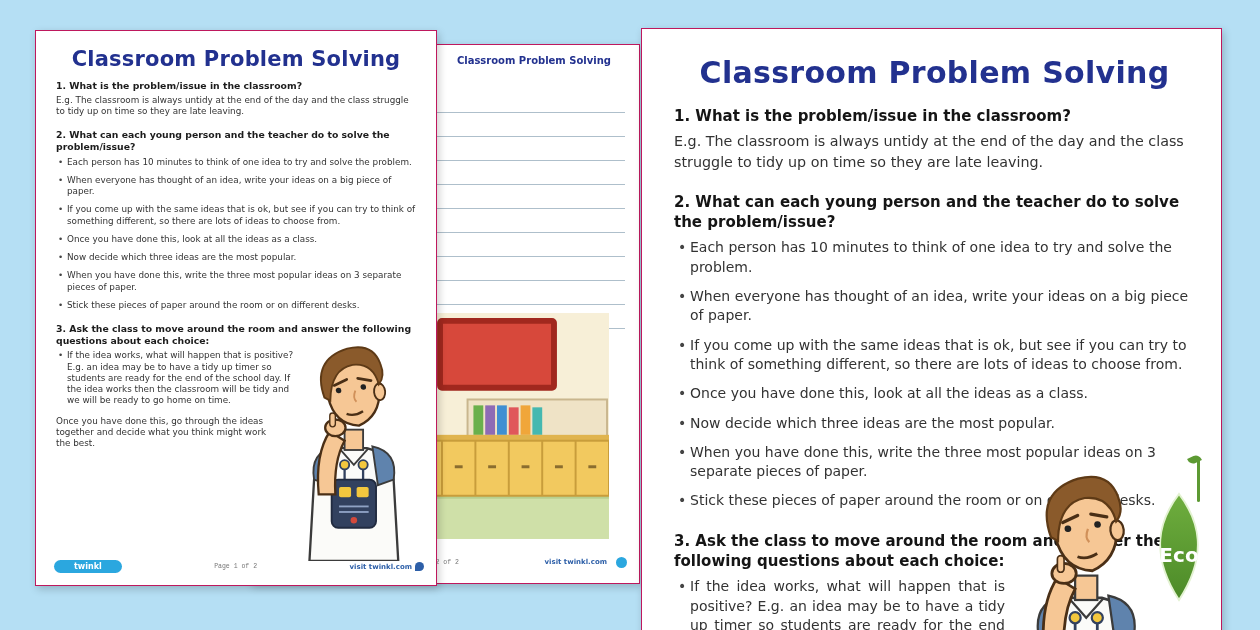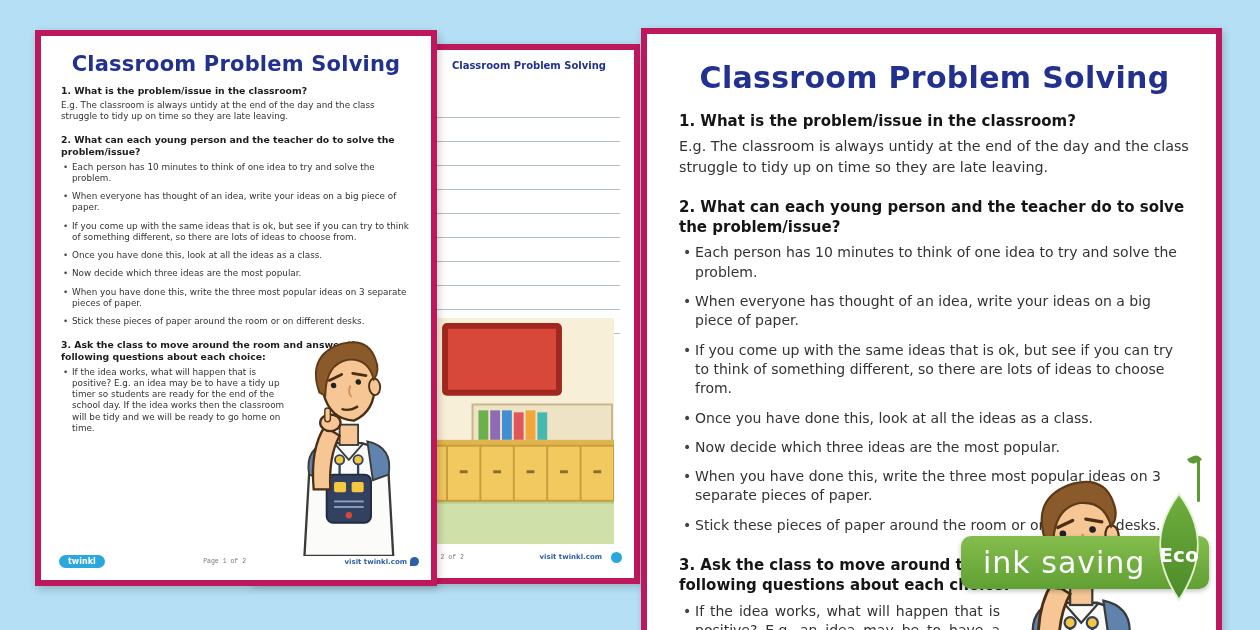--- a/index.html
+++ b/index.html
@@ -12,21 +12,21 @@
   }
   :root{
     --ink-blue:#22318f;
     --footer-blue:#2d5fa8;
   }
   .stage{ position:absolute; inset:0; }
 
   .page{
     position:absolute;
     background:#fff;
-    border:6px solid #be185d;
+    border:1px solid #be185d;
     box-shadow:2px 3px 8px rgba(0,0,0,.20);
   }
 
   
   .page2{ left:250px; top:44px; width:390px; height:540px; z-index:1; }
   .p2-header{ position:absolute; top:10px; right:28px; font-size:10px; font-weight:bold; color:var(--ink-blue); }
   .p2-lines{
     position:absolute; top:44px; left:28px; right:14px; height:240px;
     background:repeating-linear-gradient(to bottom, transparent 0 23px, #aebfcb 23px 24px);
   }
@@ -46,21 +46,21 @@
   .p1-ul li{ position:relative; padding-left:11px; margin-bottom:7px; }
   .p1-ul li::before{ content:"•"; position:absolute; left:2px; top:0; color:#444; }
   .p1-ul.narrow{ padding-right:118px; }
   .closing{ width:212px; margin-top:9px; margin-bottom:8px; }
   .p1-boy{ position:absolute; right:10px; bottom:24px; width:148px; height:222px; }
 
   .page-footer{ position:absolute; bottom:12px; left:18px; right:12px; display:flex; align-items:center; justify-content:space-between; }
   .pg-label{ font-size:6.5px; color:#777;font-family:Liberation Mono, monospace; }
   .visit{ font-size:7px; font-weight:bold; color:var(--footer-blue); }
   .visit-wrap{ display:flex; align-items:center; }
-  .tw-pill{ background:#2ba7df; color:#fff; font-size:8px; font-weight:bold; padding:2px 9px; border-radius:9px; }
+  .tw-pill{ background:#2ba7df; color:#fff; font-size:8px; font-weight:bold; padding:2px 20px; border-radius:9px; }
   .tw-mark{ display:inline-block; width:9px; height:9px; background:var(--footer-blue); border-radius:50% 50% 50% 0; margin-left:3px; }
 
   
   .pageL{ left:641px; top:28px; width:581px; height:920px; z-index:2; padding:26px 26px 0 32px; }
   .pL-title{ font-size:30px; font-weight:bold; color:var(--ink-blue); text-align:center; margin-bottom:16px; letter-spacing:.3px; }
   .pL-h{ font-size:15px; font-weight:bold; color:#151515; margin-bottom:5px; line-height:1.35; }
   .pL-body{ font-size:14.3px; line-height:1.42; margin-bottom:14px; }
   .pL-ul{ list-style:none; font-size:14px; line-height:1.38; margin:6px 0 4px; }
   .pL-ul li{ position:relative; padding-left:16px; margin-bottom:10px; }
   .pL-ul li::before{ content:"•"; position:absolute; left:4px; top:0; color:#444; }
@@ -198,20 +198,21 @@
       <li>Now decide which three ideas are the most popular.</li>
       <li>When you have done this, write the three most popular ideas on 3 separate pieces of paper.</li>
       <li>Stick these pieces of paper around the room or on different desks.</li>
     </ul>
 
     <h2 class="p1-h sp">3. Ask the class to move around the room and answer the following questions about each choice:</h2>
     <ul class="p1-ul narrow">
       <li>If the idea works, what will happen that is positive? E.g. an idea may be to have a tidy up timer so students are ready for the end of the school day. If the idea works then the classroom will be tidy and we will be ready to go home on time.</li>
     </ul>
 
+    <p class="p1-body closing">Once you have done this, go through the ideas together and decide what you think might work the best.</p>
 
     <svg class="p1-boy" viewBox="0 0 160 240">
         <use href="#boyart"></use>
       </svg>
 
     <div class="page-footer">
       <span class="tw-pill">twinkl</span>
       <span class="pg-label">Page 1 of 2</span>
       <span class="visit-wrap">
         <span class="visit">visit twinkl.com</span>
@@ -242,21 +243,18 @@
       <li>If the idea works, what will happen that is positive? E.g. an idea may be to have a tidy up timer so students are ready for the end of the school day. If the idea works then the classroom will be tidy and we will be ready to go home on time.</li>
 
     </ul>
 
     <svg class="pL-boy" viewBox="0 0 160 240">
         <use href="#boyart"></use>
       </svg>
   </section>
 
   <div class="stem"></div>
-  <div class="banner">
-    <span class="banner-label">ink saving</span>
-  </div>
   <svg class="leaf" viewBox="0 0 64 112">
     <path d="M32 2 C52 28 62 62 32 108 C2 62 12 28 32 2 Z" fill="url(#leafgrad)" stroke="#e3f2d2" stroke-width="2"></path>
     <text x="32" y="70" text-anchor="middle" font-size="20" font-weight="bold" fill="#ffffff" font-family="DejaVu Sans, sans-serif">Eco</text>
   </svg>
 
 </div>
 
 </body></html>

